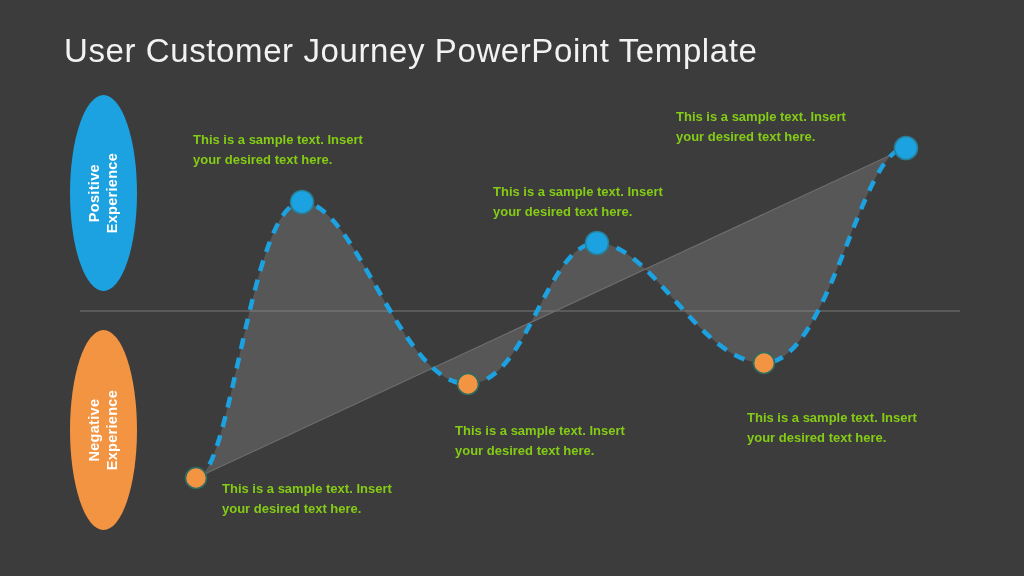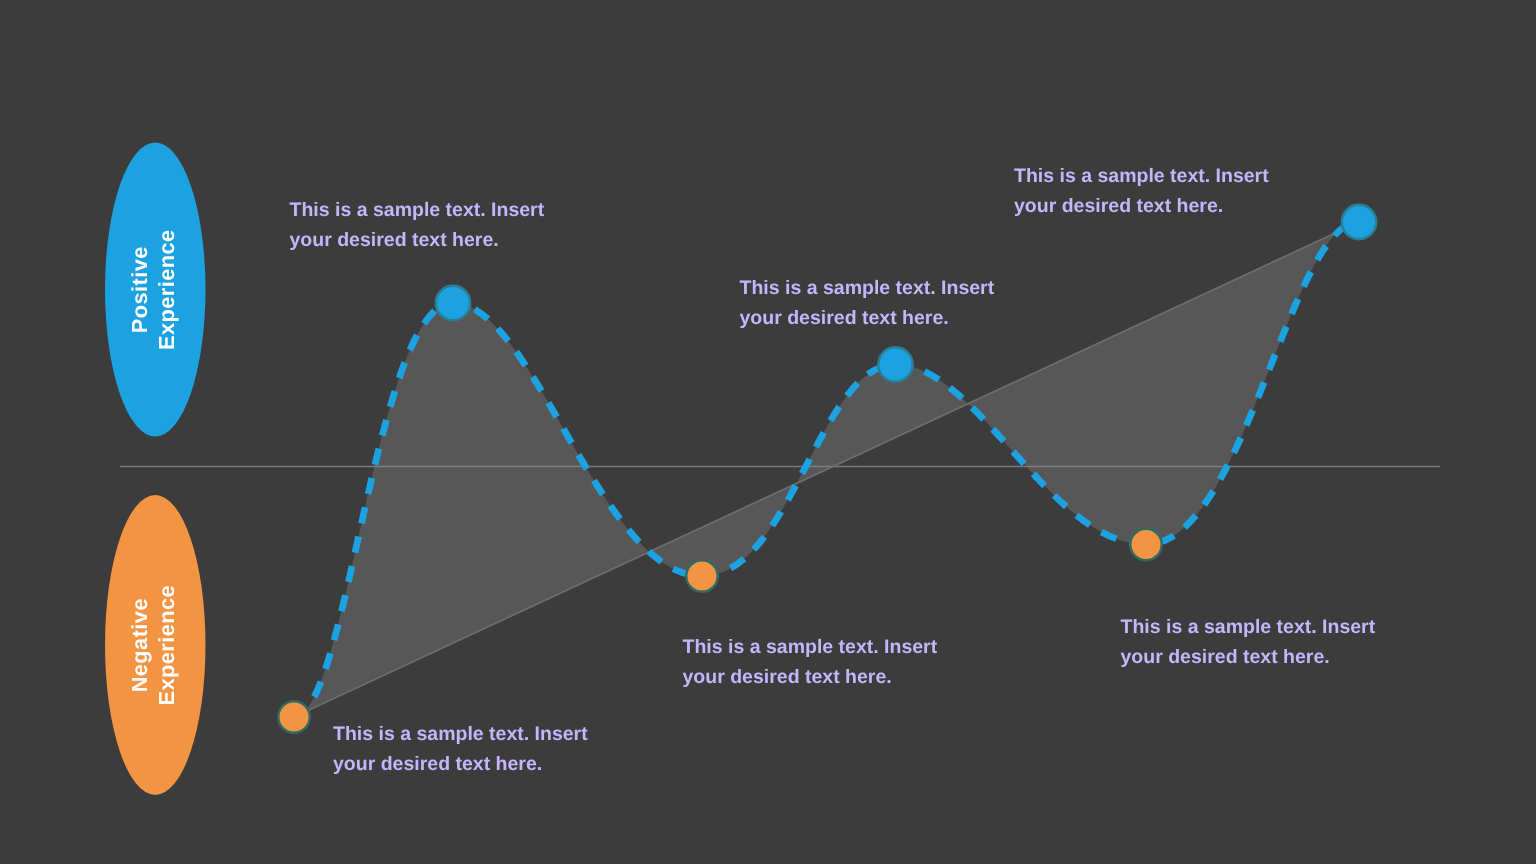--- a/index.html
+++ b/index.html
@@ -53,35 +53,36 @@
     color:#ffffff;
     letter-spacing:0.3px;
     text-align:center;
     line-height:1.25;
   }
   .note {
     position:absolute;
     font-size:13px;
     font-weight:bold;
     line-height:1.55;
-    color:#c4b5fd;
+    color:#84cc16;
     width:200px;
   }
   #note-0 { left:222px; top:479px; }
   #note-1 { left:193px; top:130px; }
   #note-2 { left:455px; top:421px; }
   #note-3 { left:493px; top:182px; }
   #note-4 { left:747px; top:408px; }
   #note-5 { left:676px; top:107px; }
 </style>
 </head>
 <body>
 
 <div id="slide">
 
+  <div id="title">User Customer Journey PowerPoint Template</div>
 
   <svg id="chart-svg" viewBox="0 0 1024 576" xmlns="http://www.w3.org/2000/svg">
 
     <defs>
       <clipPath id="clip-area">
         <path d="M196,478
                  C 232,478 250,202 302,202
                  C 356,202 400,384 468,384
                  C 528,384 546,243 597,243
                  C 652,243 700,363 764,363

